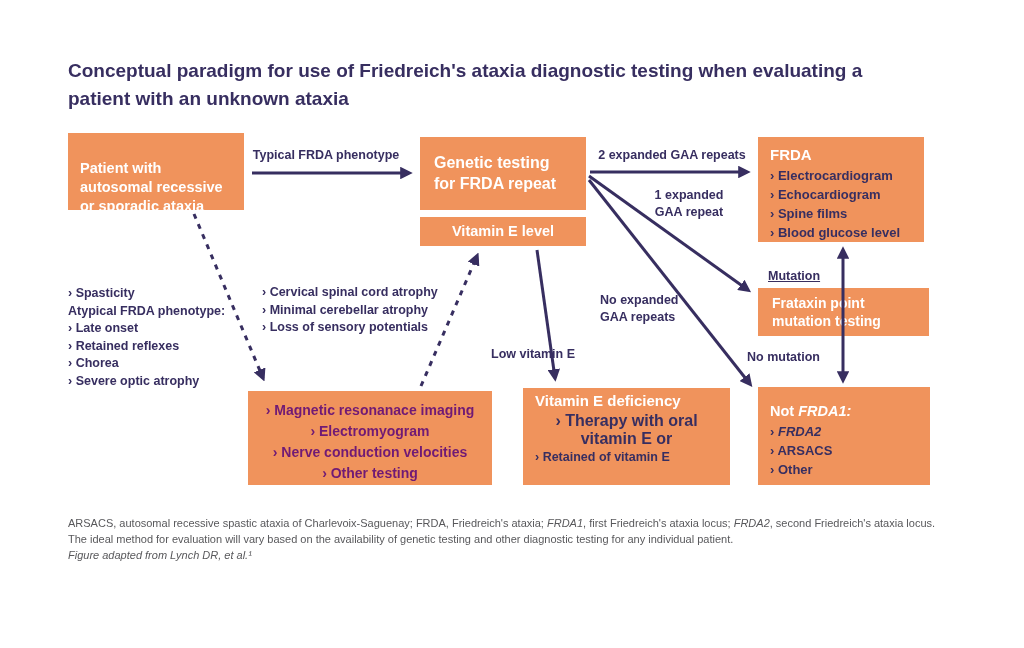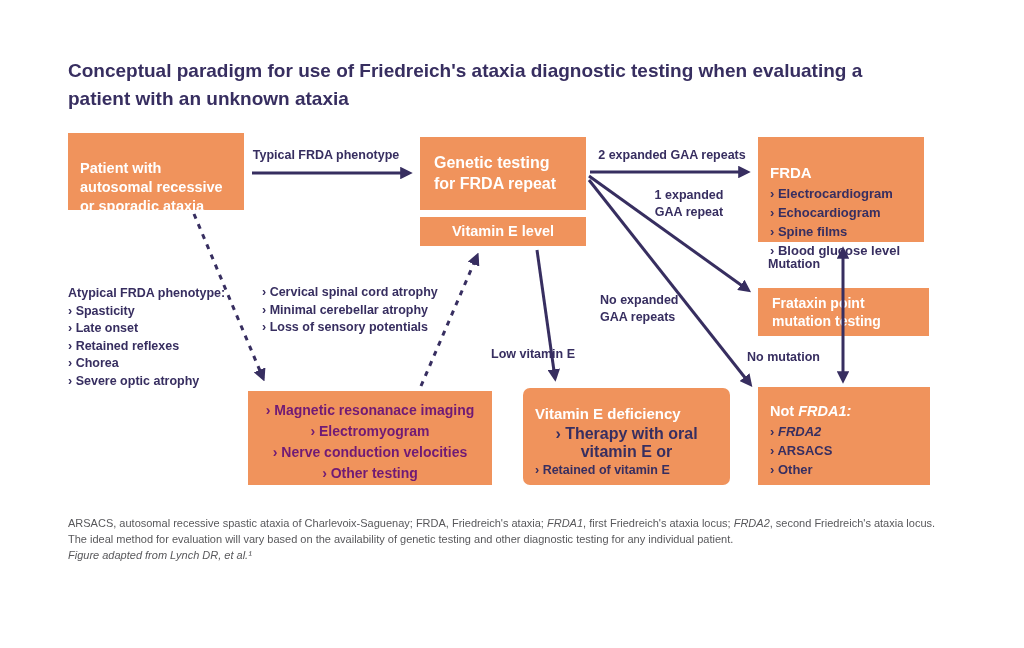--- a/index.html
+++ b/index.html
@@ -13,25 +13,25 @@
     position: absolute; left: 68px; top: 57px; width: 856px;
     font-size: 19px; font-weight: bold; color: #372E60; line-height: 1.45;
   }
   .box {
     position: absolute; background: #F0935C; color: #ffffff;
     font-weight: bold;
   }
   .box-patient { left: 68px; top: 133px; width: 176px; height: 77px; padding: 26px 12px; font-size: 14.5px; line-height: 1.3; }
   .box-genetic { left: 420px; top: 137px; width: 166px; height: 73px; padding: 0 14px; font-size: 16px; line-height: 1.3; display: flex; align-items: center; }
   .box-vitlevel { left: 420px; top: 217px; width: 166px; height: 29px; font-size: 14.5px; text-align: center; line-height: 29px; }
-  .box-frda { left: 758px; top: 137px; width: 166px; height: 105px; padding: 27px 12px; }
+  .box-frda { left: 758px; top: 137px; width: 166px; height: 105px; padding: 9px 12px; }
   .box-frataxin { left: 758px; top: 288px; width: 171px; height: 48px; padding: 0 14px; font-size: 14px; line-height: 1.3; display: flex; align-items: center; }
   .box-notfrda1 { left: 758px; top: 387px; width: 172px; height: 98px; padding: 16px 12px; }
   .box-mri { left: 248px; top: 391px; width: 244px; height: 94px; padding: 9px 12px; font-size: 14px; line-height: 21px; }
-  .box-vitdef { left: 523px; top: 388px; width: 207px; height: 97px; padding: 17px 12px; border-radius: 7px; }
+  .box-vitdef { left: 523px; top: 388px; width: 207px; height: 97px; padding: 4px 12px; }
   .box-heading { font-size: 15px; font-weight: bold; color: #ffffff; margin-bottom: 3px; }
   .box-item { font-size: 13px; font-weight: bold; color: #372E60; line-height: 19px; }
   .box-item-white { font-size: 14px; font-weight: bold; color: #701a75; line-height: 21px; text-align: center; }
   .lbl {
     position: absolute; font-size: 12.5px; font-weight: bold; color: #372E60; line-height: 17px;
   }
   .note {
     position: absolute; font-size: 12.5px; font-weight: bold; color: #372E60; line-height: 17.5px;
   }
   .footnotes {
@@ -97,26 +97,26 @@
   <div class="lbl ctr" style="left:596px; top:147px; width:152px;">2 expanded GAA repeats</div>
   <div class="lbl ctr" style="left:648px; top:187px; width:82px;">
     <div>1 expanded</div>
     <div>GAA repeat</div>
   </div>
   <div class="lbl" style="left:600px; top:292px;">
     <div>No expanded</div>
     <div>GAA repeats</div>
   </div>
   <div class="lbl" style="left:491px; top:346px;">Low vitamin E</div>
-  <div class="lbl" style="left:768px; top:256px;">Mutation</div>
+  <div class="lbl" style="left:768px; top:268px;text-decoration:underline;">Mutation</div>
   <div class="lbl" style="left:747px; top:349px;">No mutation</div>
 
   <div class="note" style="left:68px; top:285px;">
+    <div>› Spasticity</div>
     <div>Atypical FRDA phenotype:</div>
-    <div>› Spasticity</div>
     <div>› Late onset</div>
     <div>› Retained reflexes</div>
     <div>› Chorea</div>
     <div>› Severe optic atrophy</div>
   </div>
 
   <div class="note" style="left:262px; top:284px;">
     <div>› Cervical spinal cord atrophy</div>
     <div>› Minimal cerebellar atrophy</div>
     <div>› Loss of sensory potentials</div>

